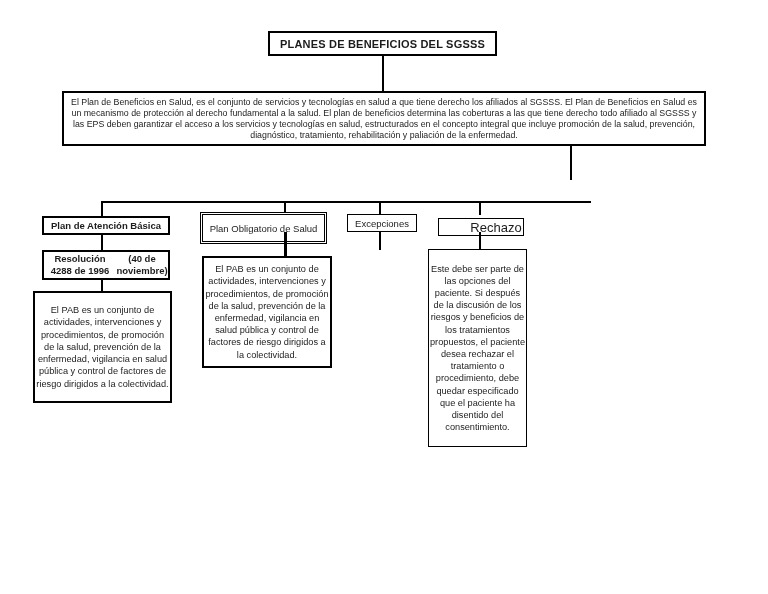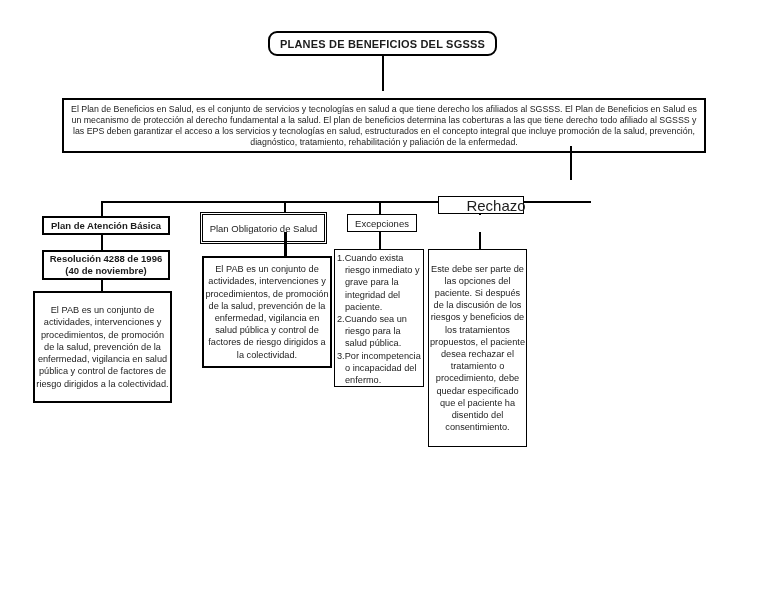--- a/index.html
+++ b/index.html
@@ -27,40 +27,40 @@
     text-align: center;
   }
   .box.thin { border-width: 1px; }
   .box.dbl  { border: 3px double #000000; }
   .line {
     position: absolute;
     background: #000000;
   }
   .title-box {
     left: 268px; top: 31px; width: 229px; height: 25px;
-    font-weight: bold; font-size: 11px; letter-spacing: 0.2px; border-radius: 9px;
+    font-weight: bold; font-size: 11px; letter-spacing: 0.2px;
   }
   .desc-box {
     left: 62px; top: 91px; width: 644px; height: 55px;
-    font-size: 8.8px; line-height: 11px; padding: 1px 5px; margin-top: 7px;
+    font-size: 8.8px; line-height: 11px; padding: 1px 5px;
   }
   
   .c1-header { left: 42px;  top: 216px; width: 128px; height: 19px; font-weight: bold; font-size: 9.5px; }
-  .c1-res    { left: 42px;  top: 250px; width: 128px; height: 30px; font-weight: bold; font-size: 9.5px; line-height: 12px; flex-direction: column; }
+  .c1-res    { left: 42px;  top: 250px; width: 128px; height: 30px; font-weight: bold; font-size: 9.5px; line-height: 12px; }
   .c1-body   { left: 33px;  top: 291px; width: 139px; height: 112px; font-size: 9.2px; line-height: 12.2px; padding: 1px 1px; }
   
   .c2-header { left: 200px; top: 212px; width: 127px; height: 32px; font-size: 9.5px; }
   .c2-body   { left: 202px; top: 256px; width: 130px; height: 112px; font-size: 9.2px; line-height: 12.2px; padding: 1px 1px; }
   
   .c3-header { left: 347px; top: 214px; width: 70px;  height: 18px; font-size: 9.5px; }
   .c3-body   { left: 334px; top: 249px; width: 90px;  height: 138px; font-size: 9.2px; line-height: 12.2px;
                padding: 2px 2px; align-items: flex-start; justify-content: flex-start; flex-direction: column; text-align: left; }
   .exc-line  { padding-left: 8px; text-indent: -8px; }
   
-  .c4-header { left: 438px; top: 196px; width: 86px;  height: 18px; font-size: 15px; padding-left: 30px; }
+  .c4-header { left: 438px; top: 218px; width: 86px;  height: 18px; font-size: 13px; padding-left: 30px; }
   .c4-body   { left: 428px; top: 249px; width: 99px;  height: 198px; font-size: 9.2px; line-height: 12.2px; padding: 5px 1px; }
 </style>
 </head>
 <body>
 
 <div id="stage">
 
   <div class="box title-box">
     <span>PLANES DE BENEFICIOS DEL SGSSS</span>
   </div>
@@ -98,25 +98,20 @@
   </div>
   <div class="line" style="left:284px; top:232px; width:3px; height:25px;"></div>
   <div class="box c2-body">
     <span>El PAB es un conjunto de actividades, intervenciones y procedimientos, de promoción de la salud, prevención de la enfermedad, vigilancia en salud pública y control de factores de riesgo dirigidos a la colectividad.</span>
   </div>
 
   <div class="box thin c3-header">
     <span>Excepciones</span>
   </div>
   <div class="line" style="left:379px; top:232px; width:2px; height:18px;"></div>
-  <div class="box thin c3-body">
-    <div class="exc-line">1.Cuando exista riesgo inmediato y grave para la integridad del paciente.</div>
-    <div class="exc-line">2.Cuando sea un riesgo para la salud pública.</div>
-    <div class="exc-line">3.Por incompetencia o incapacidad del enfermo.</div>
-  </div>
 
   <div class="box thin c4-header">
     <span>Rechazo</span>
   </div>
   <div class="line" style="left:479px; top:232px; width:2px; height:18px;"></div>
   <div class="box thin c4-body">
     <span>Este debe ser parte de las opciones del paciente. Si después de la discusión de los riesgos y beneficios de los tratamientos propuestos, el paciente desea rechazar el tratamiento o procedimiento, debe quedar especificado que el paciente ha disentido del consentimiento.</span>
   </div>
 
 </div>

